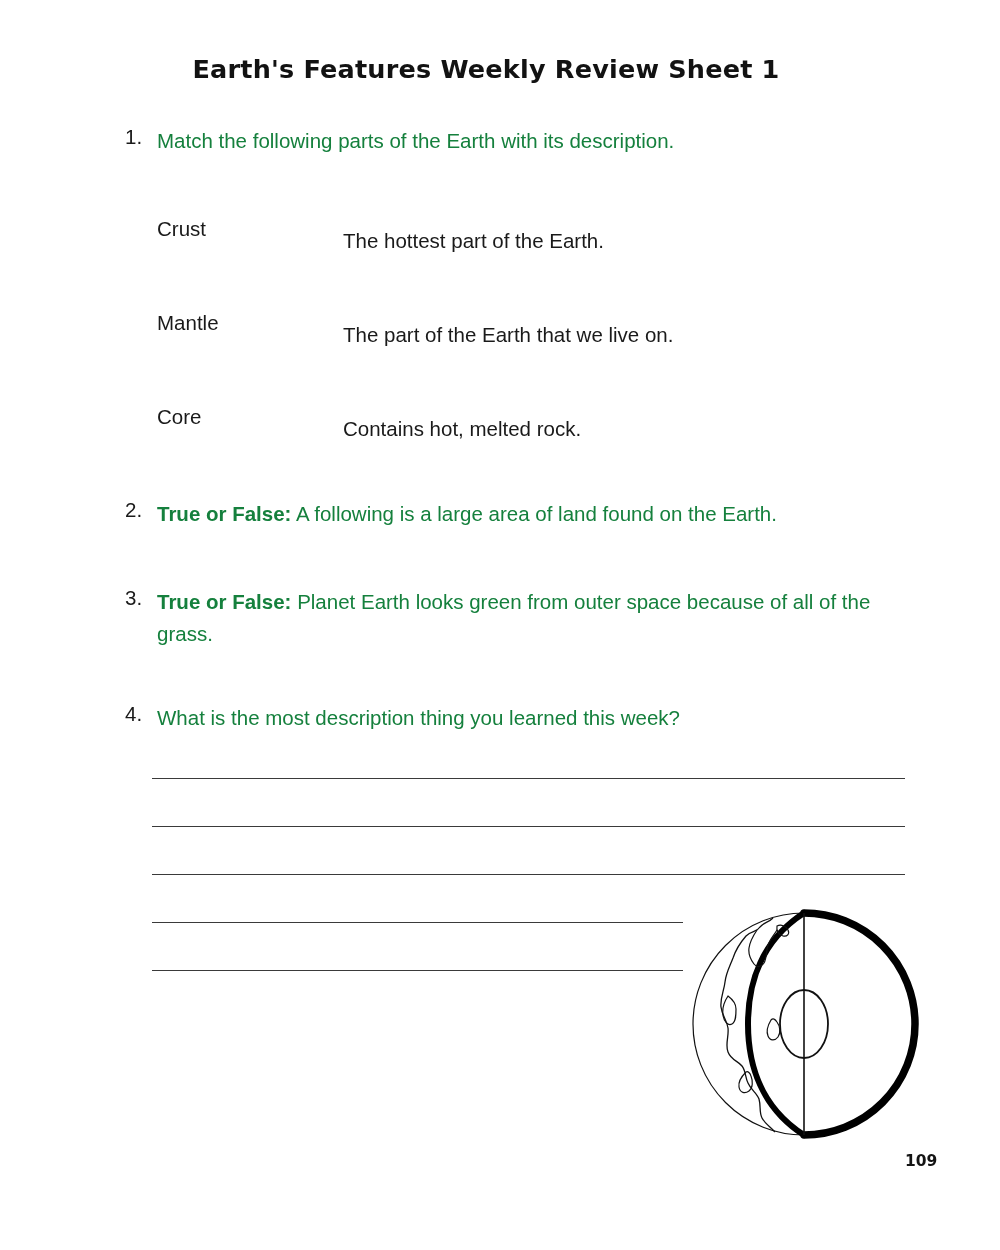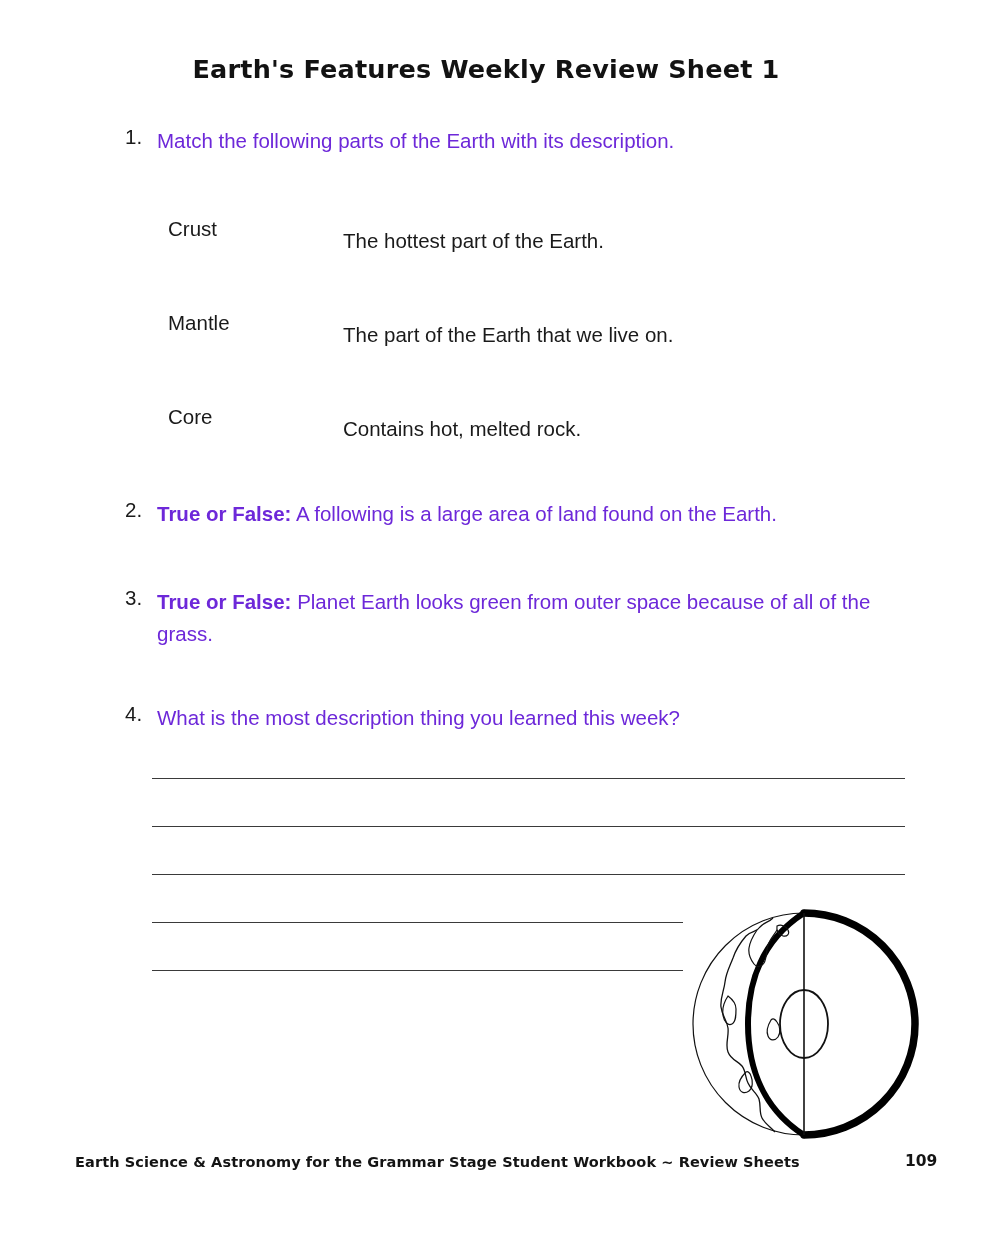--- a/index.html
+++ b/index.html
@@ -45,38 +45,37 @@
     text-align: left;
     font-family: "Liberation Sans", sans-serif;
     font-size: 20.5px;
     color: #1a1a1a;
   }
   .q-body {
     position: absolute;
     font-family: "Liberation Sans", sans-serif;
     font-size: 20.5px;
     line-height: 32px;
-    color: #6d28d9;
+    color: #15803d;
   }
   .q-body b {
     font-weight: bold;
   }
 
   
   #q1-num { left: 125px; top: 125px; }
   #q1-body { left: 157px; top: 125px; width: 760px; }
 
   
   .match-term {
     position: absolute;
     left: 157px;
     font-family: "Liberation Sans", sans-serif;
     font-size: 20.5px;
     color: #1a1a1a;
-    margin-left: 11px;
   }
   .match-desc {
     position: absolute;
     left: 343px;
     font-family: "Liberation Sans", sans-serif;
     font-size: 20.5px;
     color: #1a1a1a;
     white-space: nowrap;
     margin-top: 12px;
   }
@@ -214,16 +213,15 @@
                C 105 133 104 126 101 122 C 99 119 97 118 95 120 Z" fill="none" stroke="#111111" stroke-width="1.2"></path>
 
       <path d="M 70 172 C 66 176 62 181 63 187 C 64 193 69 194 73 191
                C 77 188 77 181 75 176 C 74 173 72 171 70 172 Z" fill="none" stroke="#111111" stroke-width="1.2"></path>
 
       <path d="M 101 26 C 105 24 110 26 112 30 C 114 34 111 37 107 36
                C 103 35 100 31 101 26 Z" fill="none" stroke="#111111" stroke-width="1.2"></path>
     </svg>
   </div>
 
-  <div class="footer-text">Earth Science &amp; Astronomy for the Grammar Stage Student Workbook ~ Review Sheets</div>
   <div class="footer-page">109</div>
 
 </div>
 
 </body></html>

